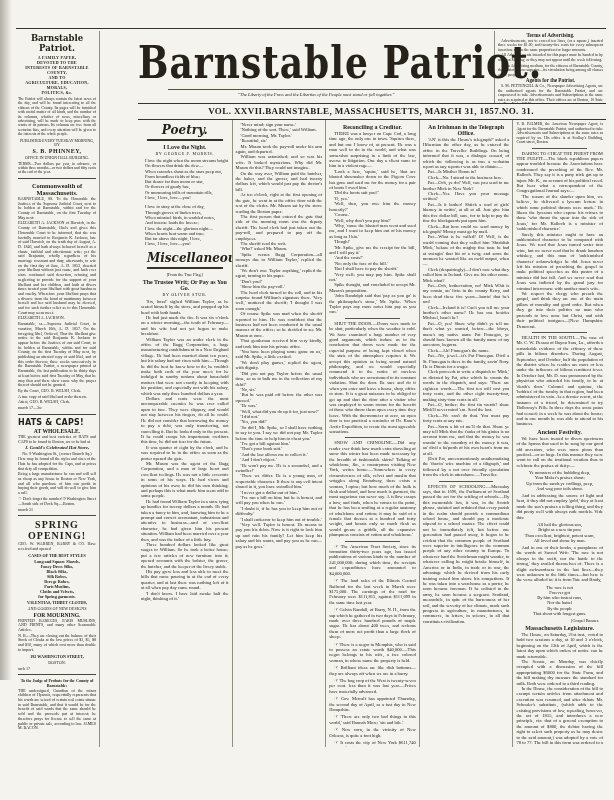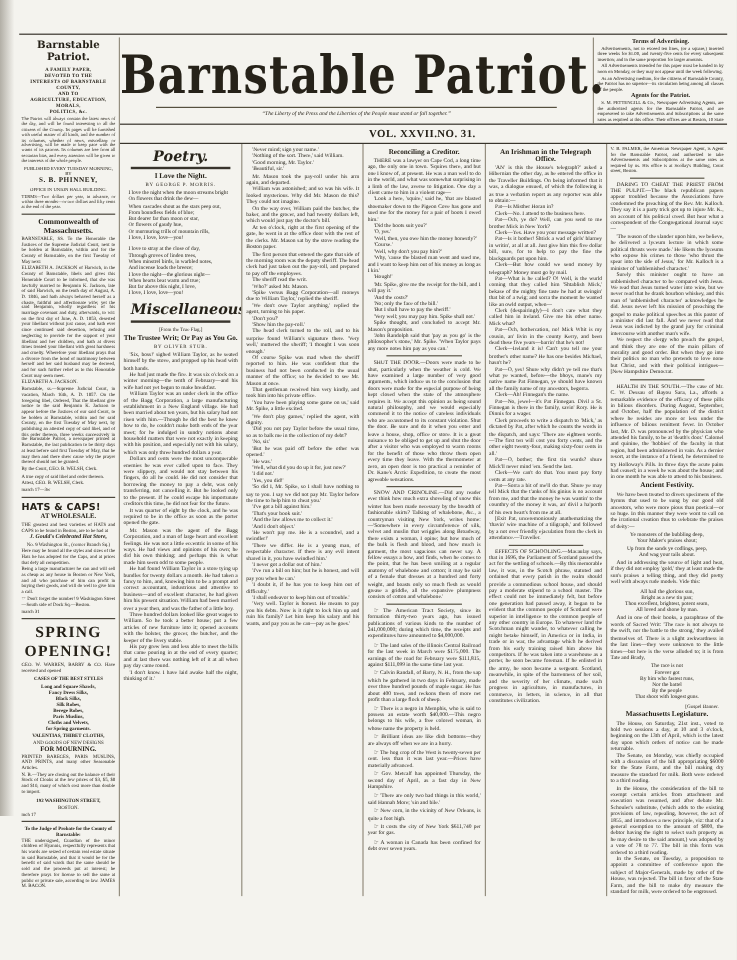--- a/index.html
+++ b/index.html
@@ -2,21 +2,21 @@
 <html><head>
 <meta charset="utf-8">
 <style>
   html,body{margin:0;padding:0;background:#e9e7e0;}
   .page{width:614px;height:800px;background:#f4f3ee;position:relative;margin:0 auto;
         font-family:"Liberation Serif","DejaVu Serif",serif;color:#262219;
         box-sizing:border-box;padding:28px 8px 0 16px;overflow:hidden;}
   .page::before{content:"";position:absolute;left:0;top:0;bottom:120px;width:12px;
         background:linear-gradient(to right,rgba(70,62,48,.38),rgba(70,62,48,0));pointer-events:none;}
   .rule-top{border-top:1.6px solid #38342c;margin-bottom:2px;}
-  .band{display:flex;height:716px;overflow:hidden;}
+  .band{display:flex;height:716px;overflow:hidden;gap:38px;}
   
   .col-ads{width:84px;flex:none;border-right:1px solid #948e7f;padding:1px 3px 0 2px;overflow:hidden;box-sizing:border-box;}
   .mb-title{font-family:"DejaVu Serif",serif;font-weight:bold;font-size:8.5px;text-align:center;margin:1px 0 2px;}
   .mb-line{font-size:4px;font-weight:bold;text-align:center;line-height:5px;letter-spacing:.3px;}
   .mb-fine{font-size:3.8px;line-height:4.4px;text-align:justify;margin:2px 0 1px;}
   .mb-pub{font-size:3.9px;text-align:center;margin-top:2px;}
   .mb-name{font-size:6px;font-weight:bold;text-align:center;letter-spacing:.5px;margin:1px 0;}
   .ad{border-top:1px solid #4c473d;margin-top:3px;padding-top:2px;}
   .ad-big{font-family:"DejaVu Sans","Liberation Sans",sans-serif;font-weight:bold;font-size:8px;text-align:left;margin:1px 0;letter-spacing:.2px;}
   .ad-med{font-weight:bold;font-size:5.6px;text-align:center;margin:1px 0;}
@@ -103,21 +103,21 @@
         <div class="ad-store">J. Gould's Celebrated Hat Store,</div>
         <div class="ad-c">No. 9 Washington St., (corner Branch Sq.)</div>
         <p class="ad-p">Here may be found all the styles and sizes of the Hats he has adopted for the Caps, and at prices that defy all competition.</p>
         <p class="ad-p">Being a large manufacturer he can and will sell as cheap as any house in Boston or New York, and all who purchase of him can profit in buying their goods, and will do well to give him a call.</p>
         <p class="ad-p">☞ Don't forget the number! 9 Washington Street—South side of Dock Sq.—Boston.</p>
         <div class="ad-date" style="font-size:4px;">march 31</div>
       </div>
 
 
       <div class="ad">
-        <div class="ad-med" style="font-size:13px;letter-spacing:1px;">SPRING OPENING!</div>
+        <div class="ad-med" style="font-size:10px;letter-spacing:1px;">SPRING OPENING!</div>
         <p class="ad-p">GEO. W. WARREN, BARRY &amp; CO. Have received and opened</p>
         <div class="ad-c" style="font-weight:bold;">CASES OF THE BEST STYLES</div>
         <div class="ad-list">
             <div>Long and Square Shawls,</div>
             <div>Fancy Dress Silks,</div>
             <div>Black Silks,</div>
             <div>Silk Robes,</div>
             <div>Berege Robes,</div>
             <div>Paris Muslins,</div>
             <div>Cloths and Velvets,</div>
@@ -154,20 +154,21 @@
               <p>All Advertisements intended for this paper must be handed in by noon on Monday, or they may not appear until the week following.</p>
               <p>As an Advertising medium, for the citizens of Barnstable County, the Patriot has no superior—its circulation being among all classes of the people.</p>
             </div>
           <div class="box-head">Agents for the Patriot.</div>
           <p>S. M. PETTENGILL &amp; Co., Newspaper Advertising Agents, are the authorized agents for the Barnstable Patriot, and are empowered to take Advertisements and Subscriptions at the same rates as required at this office. Their offices are at Boston, 10 State st., New York, 119 Nassau st.</p>
         </div>
       </div>
 
       <div class="dateline">
         <span class="vol">VOL. XXVII.</span>
+        <span class="loc">BARNSTABLE, MASSACHUSETTS, MARCH 31, 1857.</span>
         <span class="no">NO. 31.</span>
       </div>
 
       <div class="columns">
 
         <div class="col">
           <div class="sect-head">Poetry.</div>
           <div class="art-title">I Love the Night.</div>
           <div class="byline">BY GEORGE P. MORRIS.</div>
           <div>

